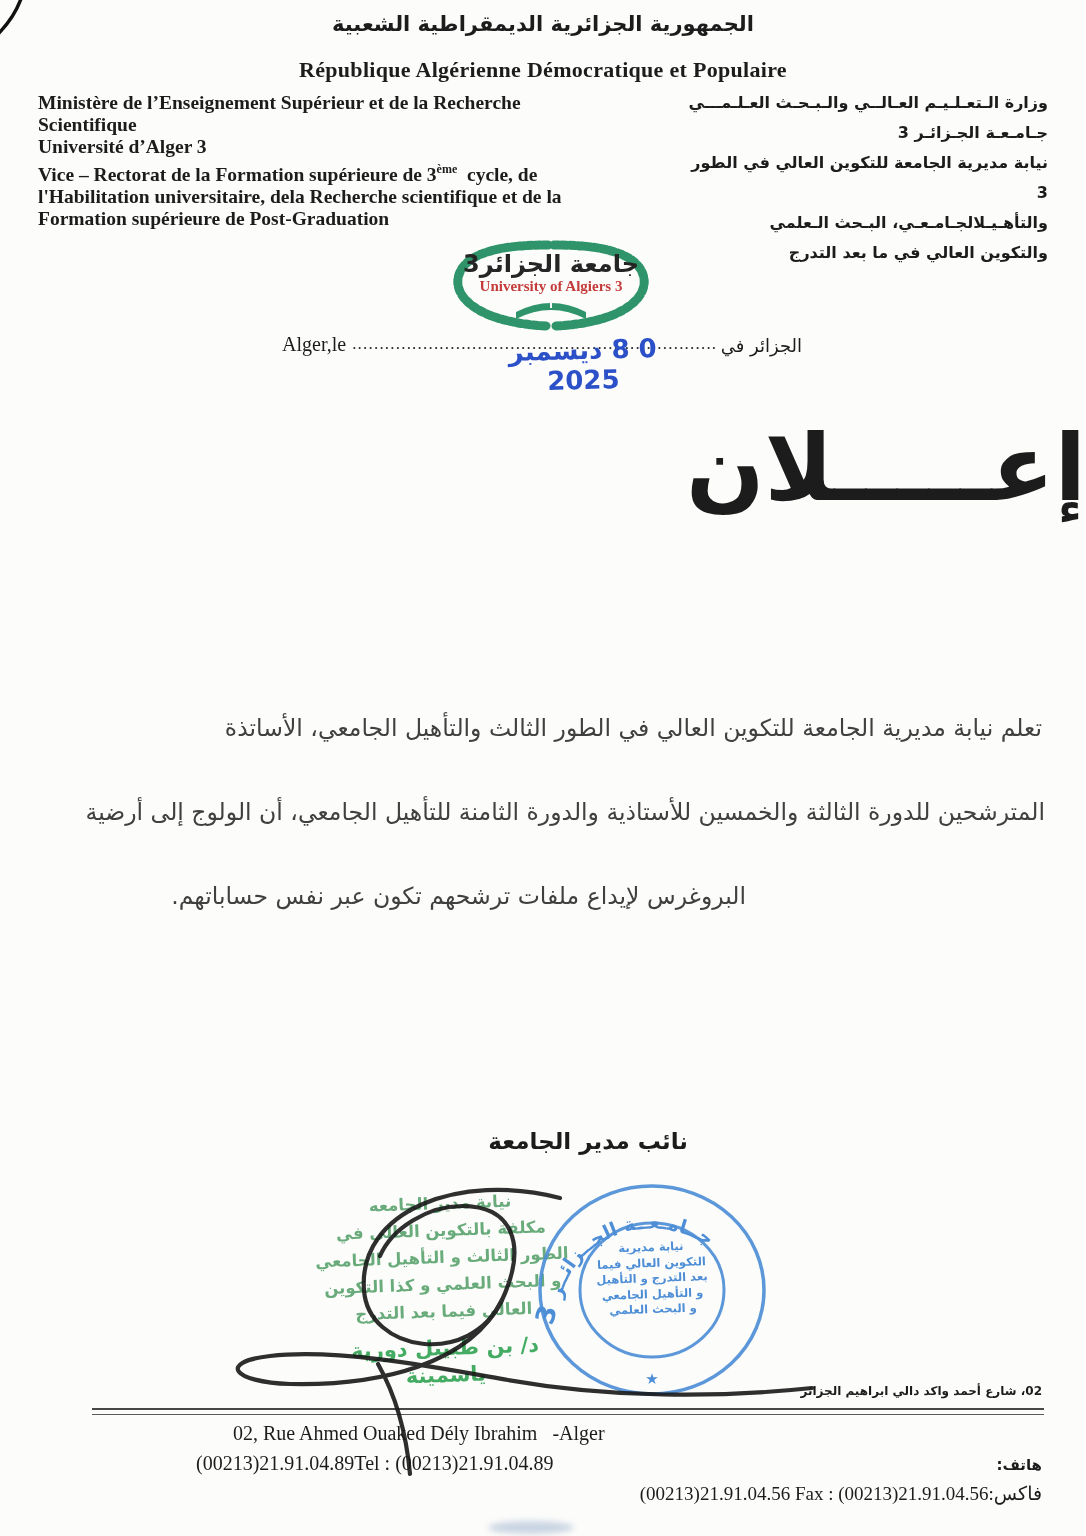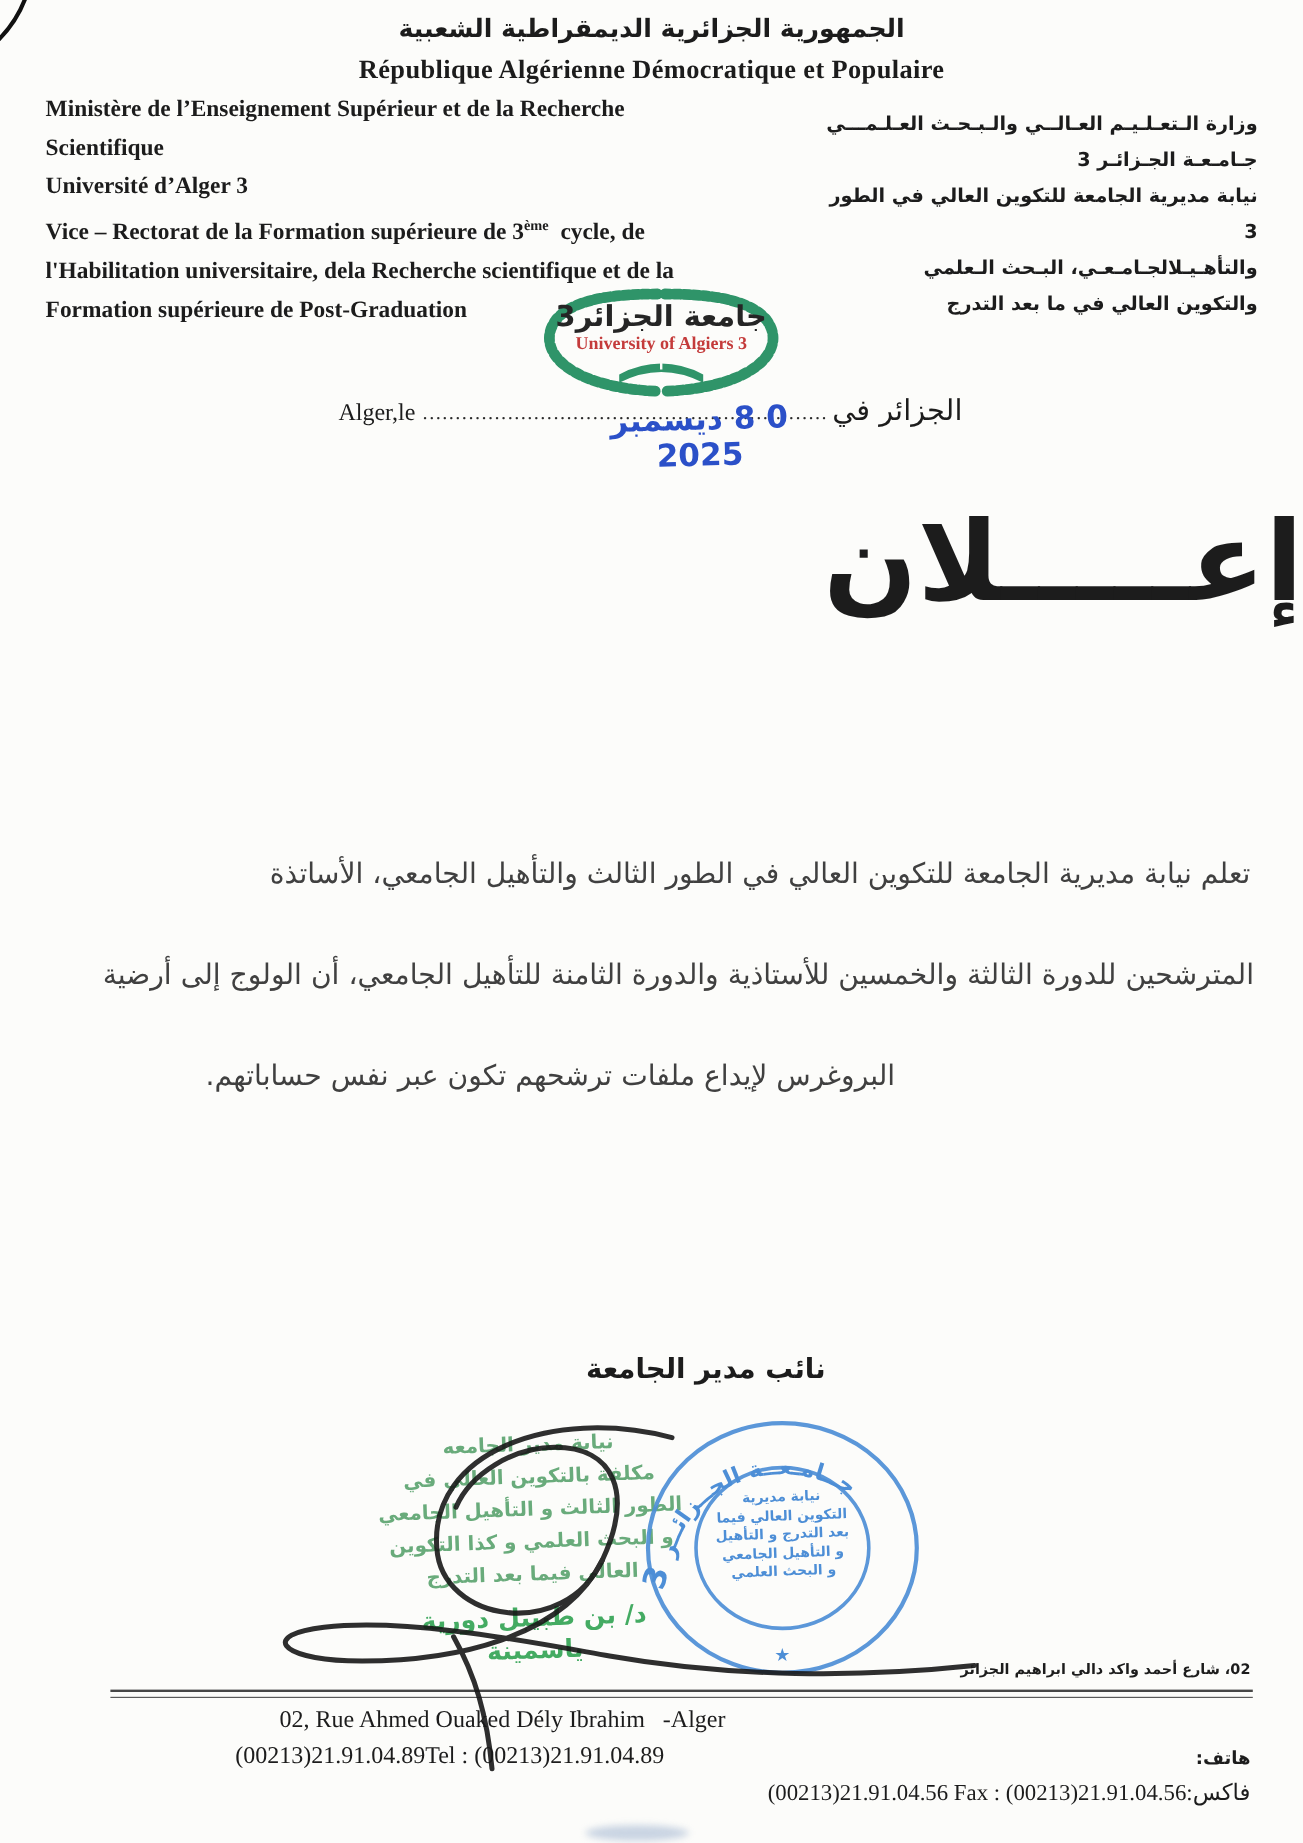--- a/index.html
+++ b/index.html
@@ -8,37 +8,37 @@
     background:#fcfcfa; overflow:hidden; color:#1c1c1c;
     font-family:"Liberation Serif", serif;
   }
   .abs { position:absolute; }
   .ar { font-family:"DejaVu Sans", sans-serif; direction:rtl; unicode-bidi:plaintext; }
   .pre { white-space:pre-line; }
   .nowrap { white-space:pre; }
 
   .republic-ar { top:12px; left:0; width:100%; text-align:center;
     font-family:"DejaVu Sans", sans-serif; font-weight:bold; font-size:21px; }
-  .republic-fr { top:45px; left:0; width:100%; text-align:center;
+  .republic-fr { top:57px; left:0; width:100%; text-align:center;
     font-weight:bold; font-size:22px; letter-spacing:.3px; }
 
-  .ministry-fr { left:38px; top:76px; width:560px; font-weight:bold;
-    font-size:19.5px; line-height:32px; }
+  .ministry-fr { left:38px; top:92px; width:560px; font-weight:bold;
+    font-size:19.5px; line-height:22px; }
   .ministry-fr sup { font-size:12px; font-weight:bold; }
   .ministry-ar { right:38px; top:88px; width:370px; text-align:right;
     font-family:"DejaVu Sans", sans-serif; font-weight:bold;
     font-size:16px; line-height:30px; }
 
   .logo-box { left:436px; top:236px; width:230px; height:100px; }
 
   .date-row { left:282px; top:330px; width:520px; height:26px;
     font-size:20px; display:flex; align-items:flex-end; }
   .date-row .dots { flex:1; overflow:hidden; white-space:nowrap;
     font-size:17px; letter-spacing:1.2px; color:#2a2a2a; margin:0 6px 2px 6px; }
-  .date-ar-label { font-family:"DejaVu Sans", sans-serif; font-size:24px; }
+  .date-ar-label { font-family:"DejaVu Sans", sans-serif; font-size:18px; }
   .date-stamp { left:498px; top:335px; width:170px; text-align:center;
     font-family:"DejaVu Sans", sans-serif; font-weight:bold; font-size:26px;
     color:#2b50c8; transform:rotate(-1.5deg); letter-spacing:1px; z-index:4; }
 
   .announce-title { left:0; top:415px; width:100%; text-align:right;
     font-family:"DejaVu Sans", sans-serif; font-weight:bold; font-size:92px; }
 
   .body-line { font-family:"DejaVu Sans", sans-serif; direction:rtl;
     font-size:23.5px; white-space:nowrap; color:#404040; }
   .bl1 { top:714px; right:44px; }

